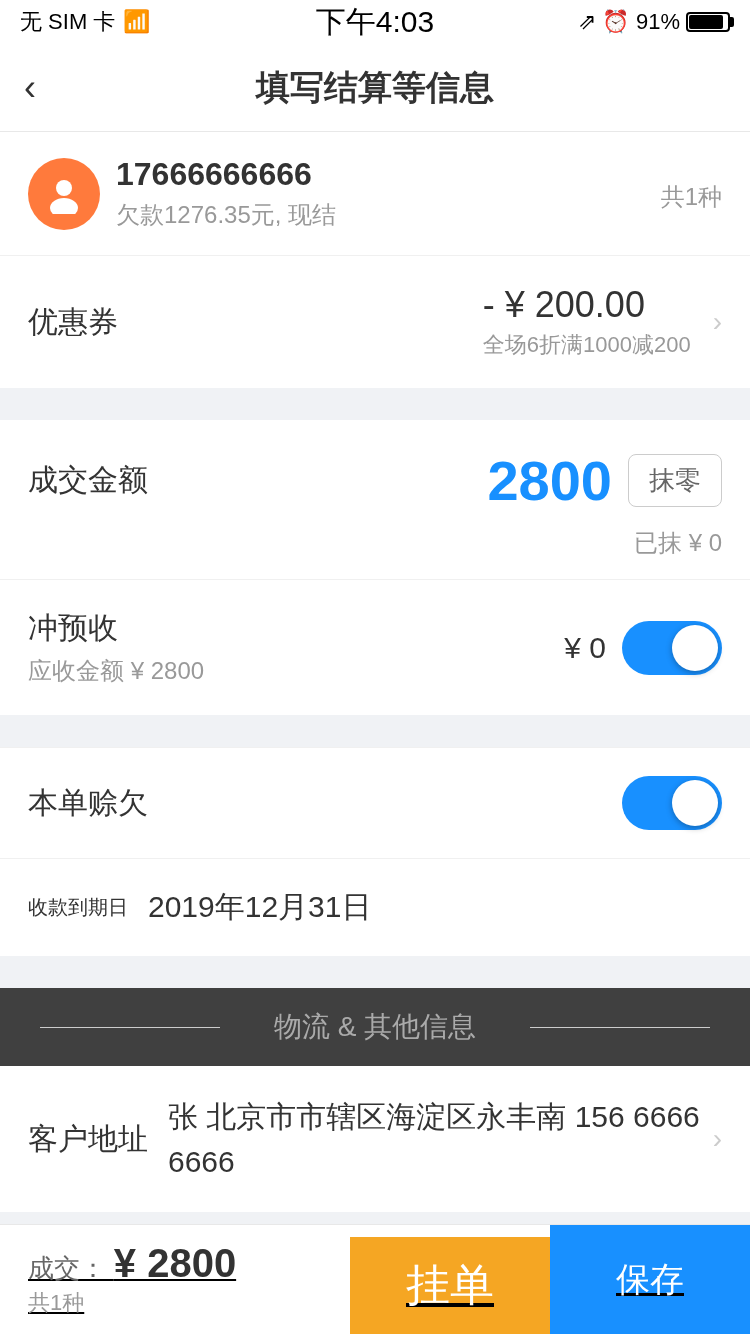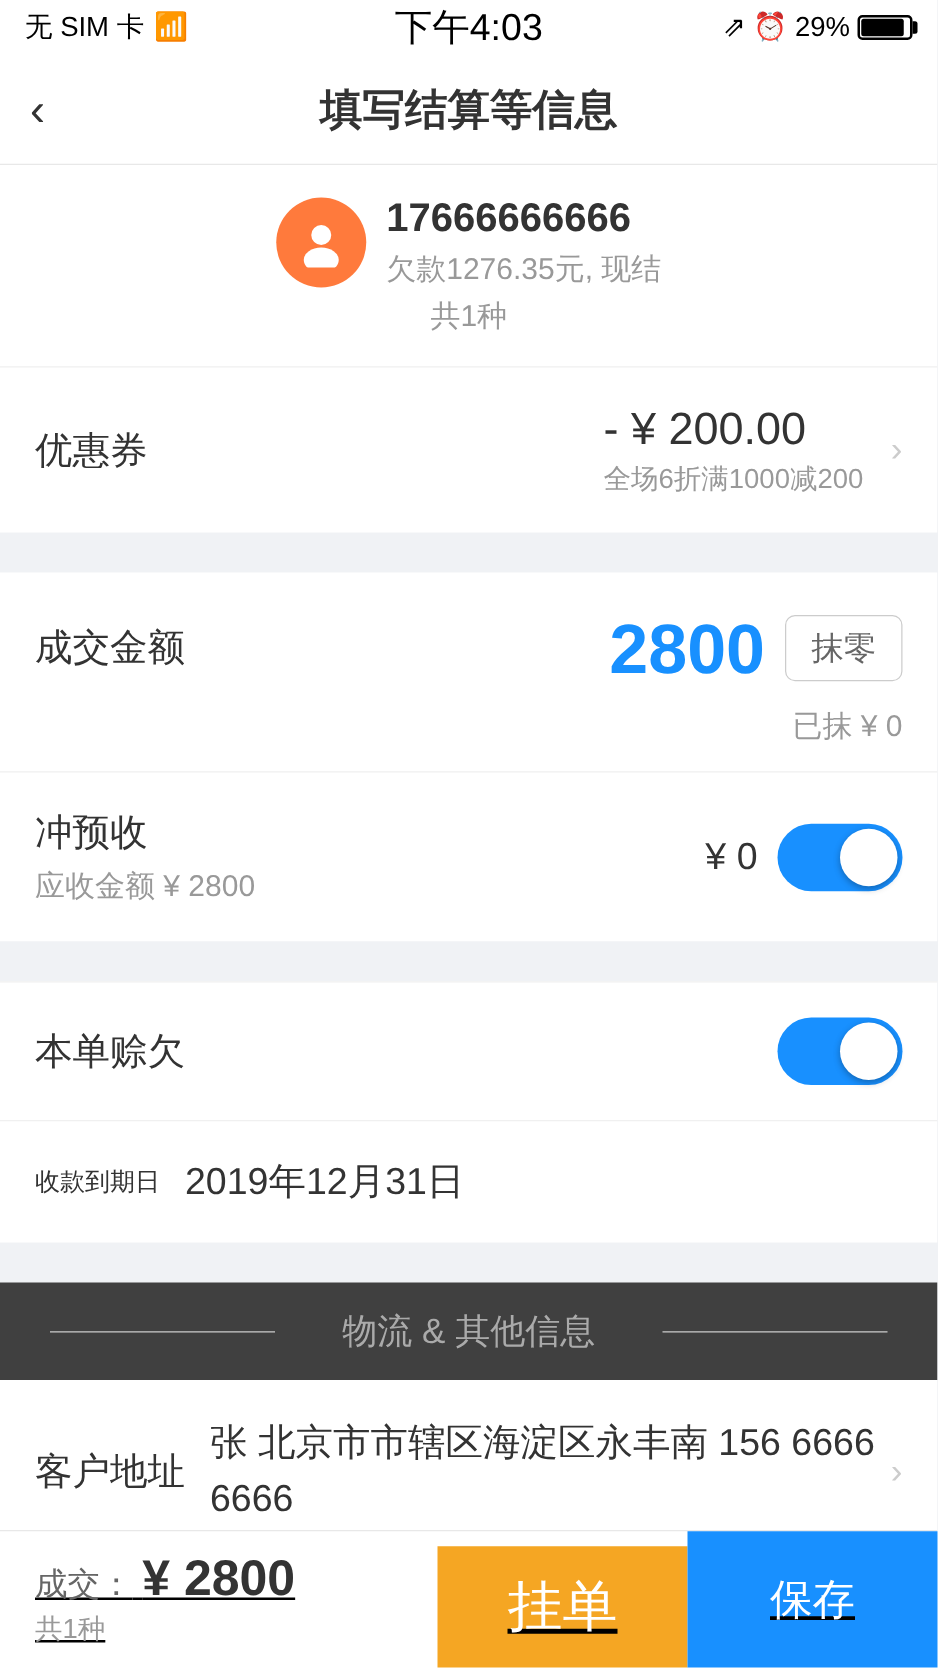--- a/index.html
+++ b/index.html
@@ -70,21 +70,20 @@
       background: #fff;
       margin-bottom: 16px;
     }
 
     
     .user-row {
       padding: 24px 28px;
       display: flex;
       align-items: center;
       justify-content: space-between;
-      flex-direction: column;
     }
     .user-left { display: flex; align-items: center; gap: 16px; }
     .avatar {
       width: 72px; height: 72px; border-radius: 50%; background: #ff7a3c;
       display: flex; align-items: center; justify-content: center;
       color: #fff; font-size: 32px;
     }
     .user-info-text .phone { font-size: 32px; font-weight: 600; color: #333; }
     .user-info-text .debt { font-size: 24px; color: #999; margin-top: 6px; }
     .user-right { text-align: right; }
@@ -250,21 +249,21 @@
 
 <div class="status-bar">
   <div class="status-left">
     <span>无 SIM 卡</span>
     <span>📶</span>
   </div>
   <span class="status-center">下午4:03</span>
   <div class="status-right">
     <span>⇗</span>
     <span>⏰</span>
-    <span>29%</span>
+    <span>91%</span>
     <div class="battery-icon">
       <div class="battery-fill"></div>
     </div>
   </div>
 </div>
 
 <div class="nav-bar">
   <span class="nav-back">‹</span>
   <span class="nav-title">填写结算等信息</span>
 </div>

